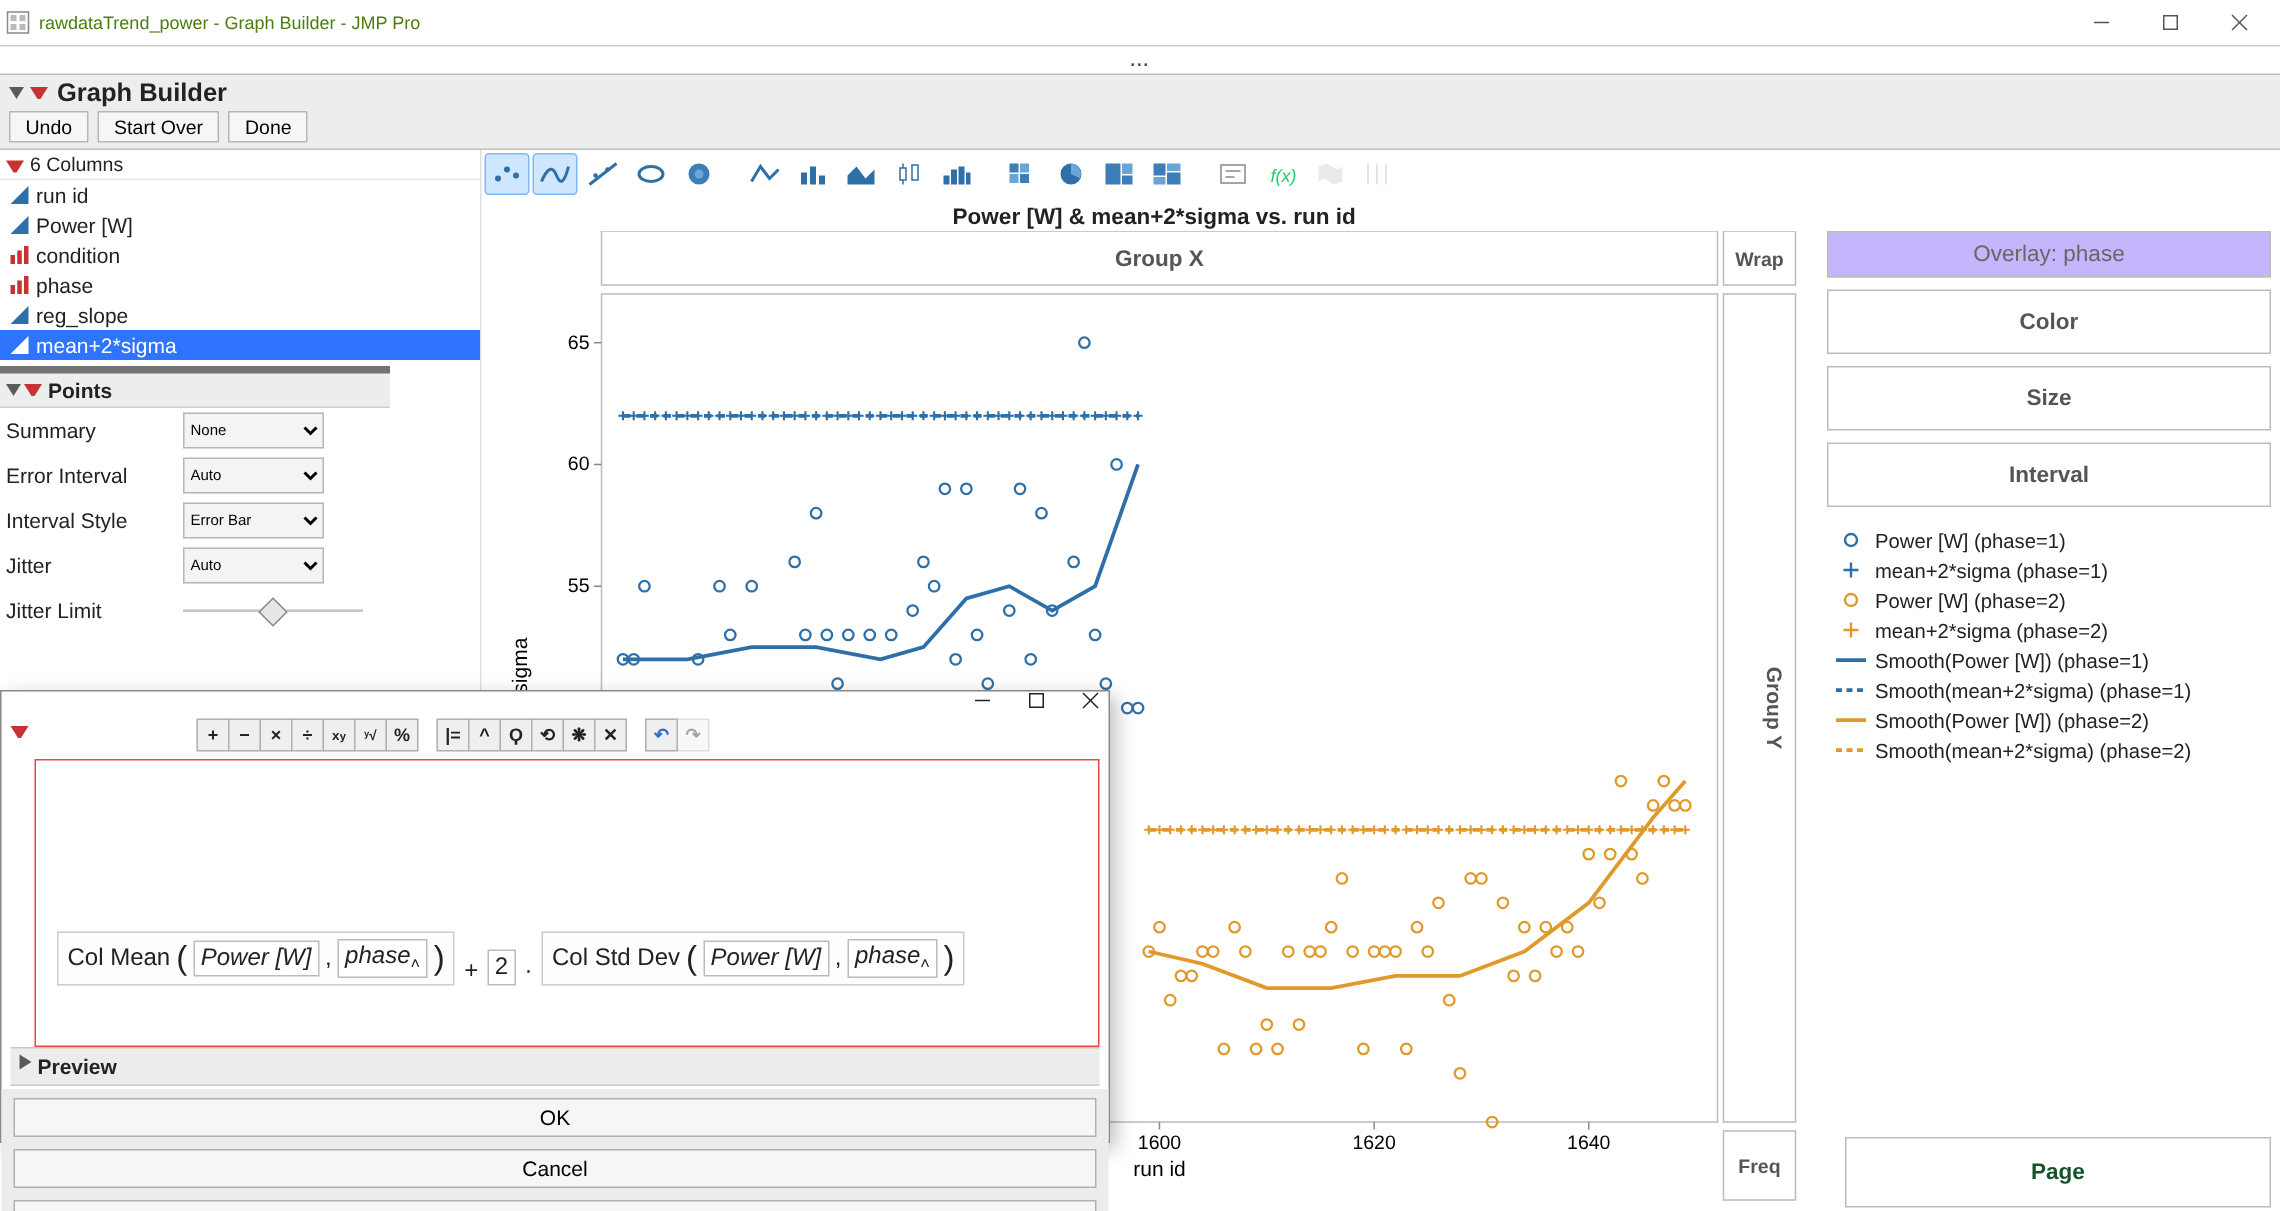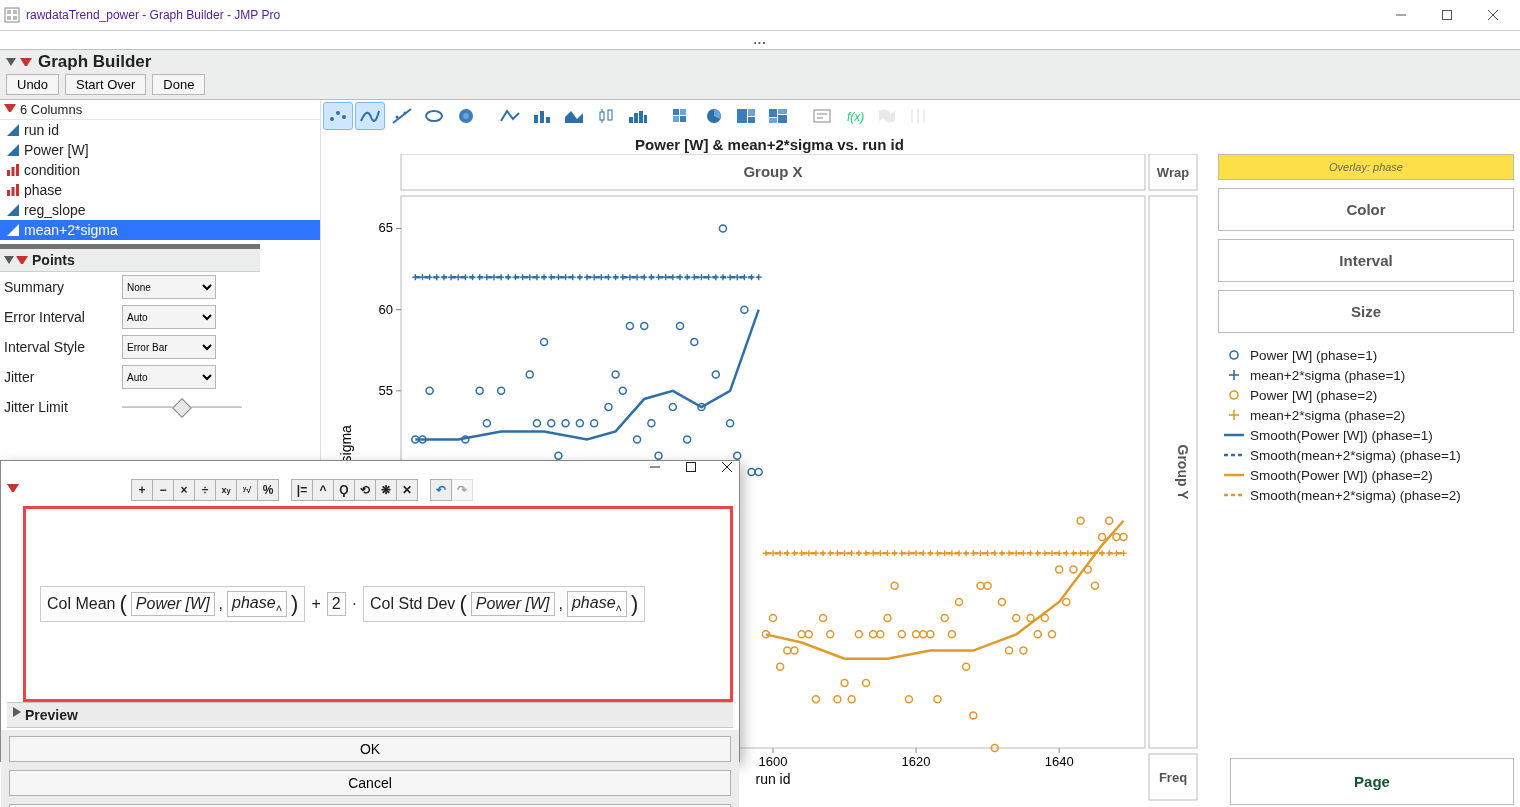--- a/index.html
+++ b/index.html
@@ -20,21 +20,21 @@
     align-items: center;
     padding: 0 4px;
   }
   .titlebar .icon {
     width: 16px; height: 16px;
     margin-right: 6px;
     display: inline-block;
   }
   .titlebar .title {
     flex: 0 0 auto;
-    color: #4c1d95;
+    color: #4d7c0f;
     font-size: 12px;
   }
   .titlebar .spacer { flex: 1; }
   .titlebar .win-btn {
     width: 46px; height: 30px;
     display: flex; align-items: center; justify-content: center;
     color: #555;
   }
   
   .overflow-row {
@@ -118,21 +118,21 @@
     flex-direction: column;
     border-right: 1px solid #e0e0e0;
   }
   .col-list {
     background: #fff;
   }
   .col-list-head {
     padding: 2px 4px;
     border-bottom: 1px solid #e6e6e6;
     font-size: 13px;
-    display:flex; align-items:flex-start;
+    display:flex; align-items:flex-end;
   }
   .col-item {
     padding: 2px 4px 2px 6px;
     font-size: 14px;
     display:flex; align-items:center; gap:4px;
   }
   .col-item.selected {
     background: #2e74ff;
     color: #fff;
   }
@@ -224,24 +224,23 @@
   }
   
   .rightcol {
     width: 296px;
     flex: 0 0 296px;
     padding-top: 54px;
     padding-right:6px;
   }
   .overlay-head {
     border:1px solid #bbb;
-    background:#fde047;
+    background:#c4b5fd;
     color:#666;
-    font-style:italic;
-    font-size:11px;
+    font-size:15px;
     text-align:center;
     padding: 6px 0;
     margin-bottom: 8px;
   }
   .prop-btn {
     border:1px solid #bbb;
     background:#fff;
     font-size:15px;
     font-weight:bold;
     color:#555;
@@ -303,26 +302,26 @@
     width:20px; height:20px;
     border:1px solid #b0b0b0;
     background:#efefef;
     display:flex; align-items:center; justify-content:center;
     font-size:12px;
     font-weight:bold;
   }
   .t-gap { width: 12px; }
   .formula-box {
     background:#fff;
-    border:3px solid #ef4444;
+    border:1px solid #ef4444;
     flex:1;
     padding: 40px 14px;
     font-size: 16px;
     display:flex;
-    align-items:center;
+    align-items:flex-end;
     gap:6px;
     min-height:110px;
   }
   .fn-chip {
     border:1px solid #ccc;
     padding: 4px 6px;
     display:flex; align-items:center; gap:4px;
     background: #fdfdfd;
   }
   .arg-chip {
@@ -967,22 +966,22 @@
           <path d="M84.3076923076923 123.1764705882353 L427.6923076923077 123.1764705882353" fill="none" stroke="#2f6fa7" stroke-width="2.5" stroke-dasharray="5 4"></path>
           <path d="M434.8461538461538 480.3529411764706 L470.6153846153846 488.47058823529414 L513.5384615384615 504.70588235294116 L556.4615384615385 504.70588235294116 L599.3846153846154 496.5882352941176 L642.3076923076924 496.5882352941176 L685.2307692307692 480.3529411764706 L728.1538461538461 447.88235294117646 L771.0769230769231 391.0588235294117 L792.5384615384615 366.7058823529412" fill="none" stroke="#e0992b" stroke-width="2.5"></path>
           <path d="M434.8461538461538 399.17647058823525 L792.5384615384615 399.17647058823525" fill="none" stroke="#e0992b" stroke-width="2.5" stroke-dasharray="5 4"></path>
         </svg>
     </div>
   </div>
 
   <div class="rightcol" style="position:relative;">
     <div class="overlay-head">Overlay: phase</div>
     <div class="prop-btn">Color</div>
+    <div class="prop-btn">Size</div>
     <div class="prop-btn">Interval</div>
-    <div class="prop-btn">Size</div>
     <div class="legend" id="legend">
         <div class="legend-row">
           <span class="lm">
             <svg width="14" height="14">
               <circle cx="7" cy="7" r="4" fill="none" stroke="#2f6fa7" stroke-width="1.6"></circle>
             </svg>
           </span>
           <span>Power [W] (phase=1)</span>
         </div>
         <div class="legend-row">

